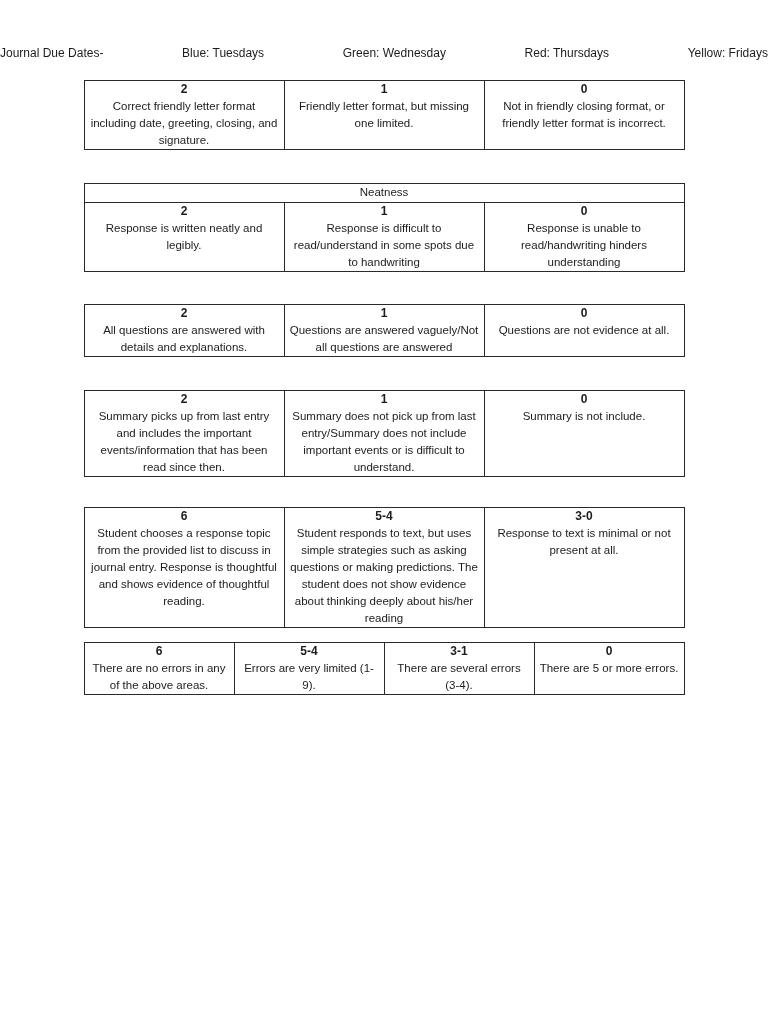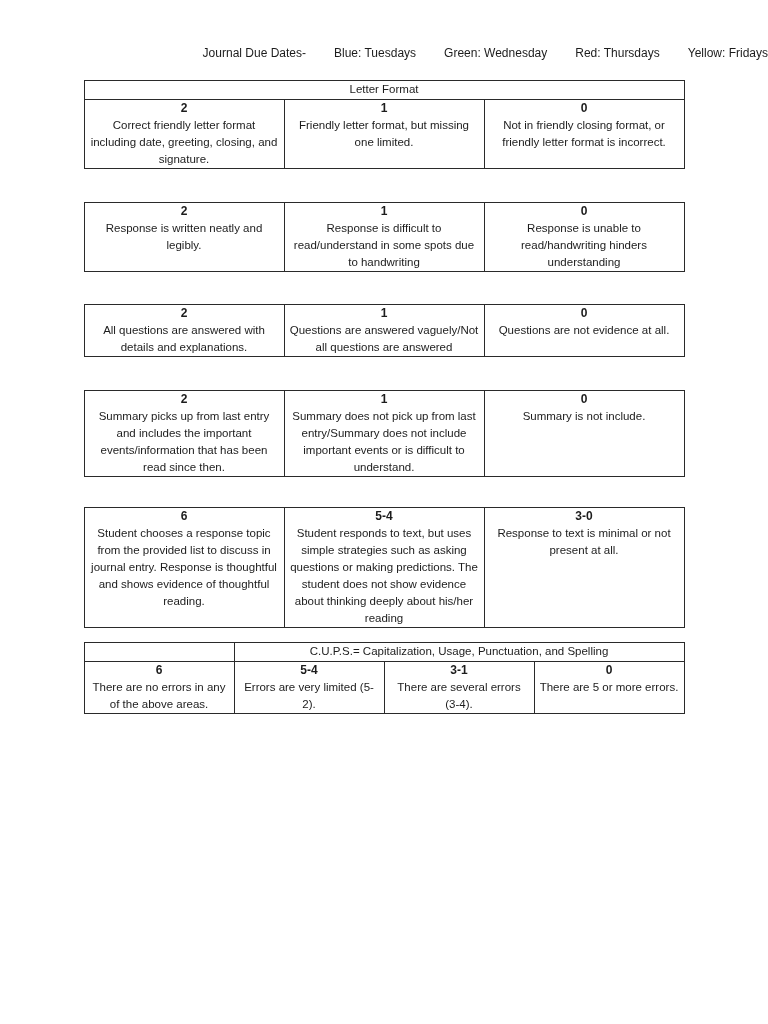--- a/index.html
+++ b/index.html
@@ -14,23 +14,23 @@
   }
   .page {
     width: 768px;
     height: 1024px;
     overflow: hidden;
     background: #ffffff;
   }
   .due-line {
     padding-top: 46px;
     display: flex;
-    justify-content: flex-end;
+    justify-content: space-between;
     align-items: baseline;
-    gap: 28px;
+    gap: 38px;
     font-size: 12px;
     line-height: 15px;
     white-space: nowrap;
   }
   .page-title {
     margin-top: 29px;
     text-align: center;
     font-size: 15px;
     font-weight: bold;
     line-height: 17px;
@@ -82,43 +82,43 @@
     <span>Red: Thursdays</span>
     <span>Yellow: Fridays</span>
   </div>
 
 
   <div class="tables-wrap">
 
     <table class="rubric">
       <tbody>
       <tr>
-        <td class="ttl" colspan="3">Letter Format</td>
-      </tr>
-      <tr>
         <td>
           <div class="score">2</div>
           <div class="desc">Correct friendly letter format including date, greeting, closing, and signature.</div>
         </td>
         <td>
           <div class="score">1</div>
           <div class="desc">Friendly letter format, but missing one limited.</div>
         </td>
         <td>
           <div class="score">0</div>
           <div class="desc">Not in friendly closing format, or friendly letter format is incorrect.</div>
         </td>
       </tr>
       </tbody>
     </table>
 
     <div class="gap-t2"></div>
 
     <table class="rubric">
       <tbody>
+      <tr>
+        <td class="ttl" colspan="3">Neatness</td>
+      </tr>
       <tr>
         <td>
           <div class="score">2</div>
           <div class="desc">Response is written neatly and legibly.</div>
         </td>
         <td>
           <div class="score">1</div>
           <div class="desc">Response is difficult to read/understand in some spots due to handwriting</div>
         </td>
         <td>
@@ -190,31 +190,27 @@
         </td>
       </tr>
       </tbody>
     </table>
 
     <div class="gap-t6"></div>
 
     <table class="rubric">
       <tbody>
       <tr>
-        <td class="ttl corner"></td>
-        <td class="ttl" colspan="3">C.U.P.S.= Capitalization, Usage, Punctuation, and Spelling</td>
-      </tr>
-      <tr>
         <td>
           <div class="score">6</div>
           <div class="desc">There are no errors in any of the above areas.</div>
         </td>
         <td>
           <div class="score">5-4</div>
-          <div class="desc">Errors are very limited (5-2).</div>
+          <div class="desc">Errors are very limited (1-9).</div>
         </td>
         <td>
           <div class="score">3-1</div>
           <div class="desc">There are several errors (3-4).</div>
         </td>
         <td>
           <div class="score">0</div>
           <div class="desc">There are 5 or more errors.</div>
         </td>
       </tr>

